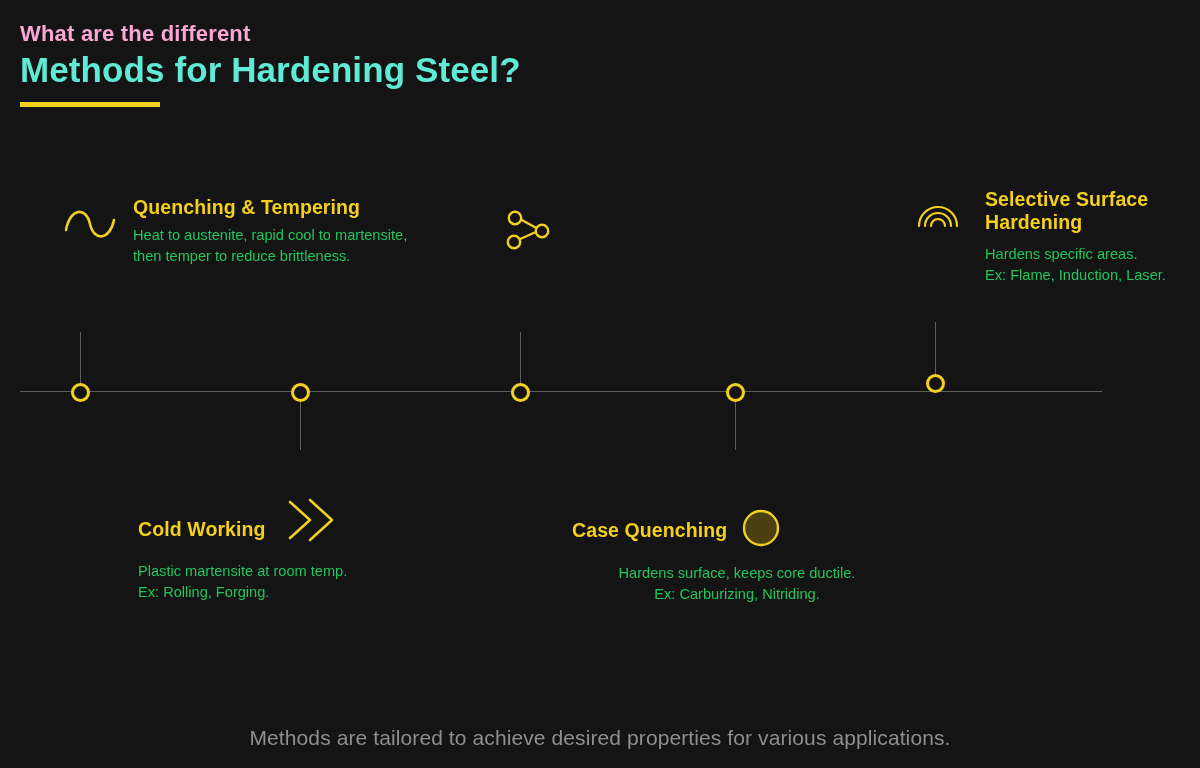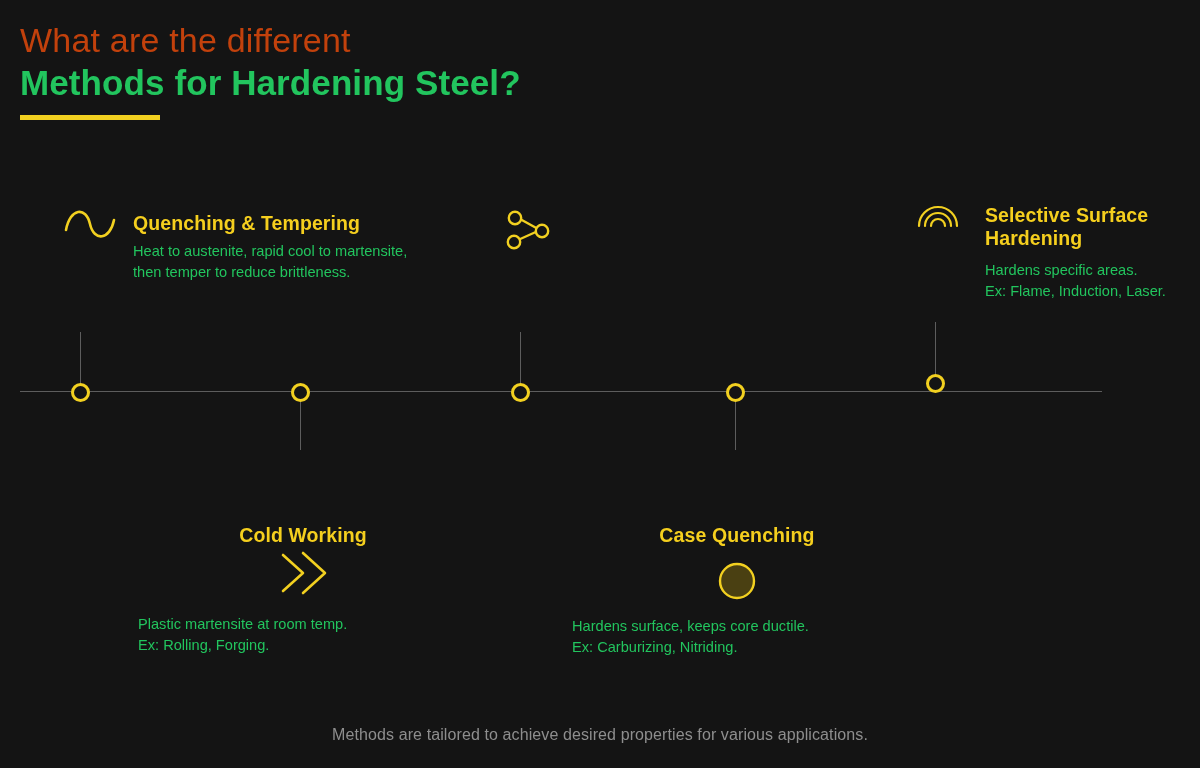--- a/index.html
+++ b/index.html
@@ -13,30 +13,30 @@
     height: 768px;
     background: #141414;
     overflow: hidden;
     font-family: "Liberation Sans", sans-serif;
     -webkit-font-smoothing: antialiased;
   }
 
   
   .header { position: absolute; left: 20px; top: 22px; }
   .title-line1 {
-    font-size: 34px;
-    font-weight: 400;
-    color: #c2410c;
+    font-size: 22px;
+    font-weight: 700;
+    color: #f9a8d4;
     letter-spacing: 0.2px;
     line-height: 1.08;
   }
   .title-line2 {
     font-size: 35px;
     font-weight: 700;
-    color: #22c55e;
+    color: #5eead4;
     letter-spacing: 0.1px;
     line-height: 1.15;
     margin-top: 4px;
   }
   .title-underline {
     margin-top: 12px;
     width: 140px;
     height: 5px;
     background: #f2d020;
   }
@@ -59,21 +59,21 @@
     position: absolute;
     width: 19px;
     height: 19px;
     box-sizing: border-box;
     border: 3px solid #f2d020;
     border-radius: 50%;
     background: #141414;
   }
 
   
-  .item { position: absolute; margin-top: 16px; }
+  .item { position: absolute; }
   .item-title {
     color: #f5cf1e;
     font-weight: 700;
     font-size: 19.5px;
     line-height: 1.18;
     letter-spacing: 0.1px;
     white-space: pre-line;
   }
   .item-desc {
     color: #22c55e;
@@ -81,31 +81,31 @@
     line-height: 1.42;
     white-space: pre-line;
     margin-top: 6px;
   }
   .icon-box {
     position: absolute;
     display: block;
   }
 
   
-  .title-row { display: flex; align-items: center; gap: 14px; flex-direction: column; }
+  .title-row { display: flex; align-items: center; gap: 14px; }
 
   
   .footer {
     position: absolute;
     left: 0;
     top: 726px;
     width: 1200px;
     text-align: center;
     color: #8e8e8e;
-    font-size: 16px;
+    font-size: 21px;
     letter-spacing: 0.1px;
   }
 </style>
 </head>
 <body>
 
 <div class="canvas">
 
   <div class="header">
     <div class="title-line1">What are the different</div>
@@ -179,19 +179,19 @@
 
   <div class="item" style="left:572px; top:508px; width:330px;">
     <div class="title-row">
       <div class="item-title">Case Quenching</div>
       <span style="display:block;">
         <svg width="40" height="40" viewBox="0 0 40 40" fill="none">
           <circle cx="20" cy="20" r="17" stroke="#f2d020" stroke-width="2.4" fill="#4a4012"></circle>
         </svg>
       </span>
     </div>
-    <div class="item-desc" style="margin-top:11px;">Hardens surface, keeps core ductile.
+    <div class="item-desc" style="margin-top:11px;text-align:center;">Hardens surface, keeps core ductile.
 Ex: Carburizing, Nitriding.</div>
   </div>
 
   <div class="footer">Methods are tailored to achieve desired properties for various applications.</div>
 
 </div>
 
 </body></html>

